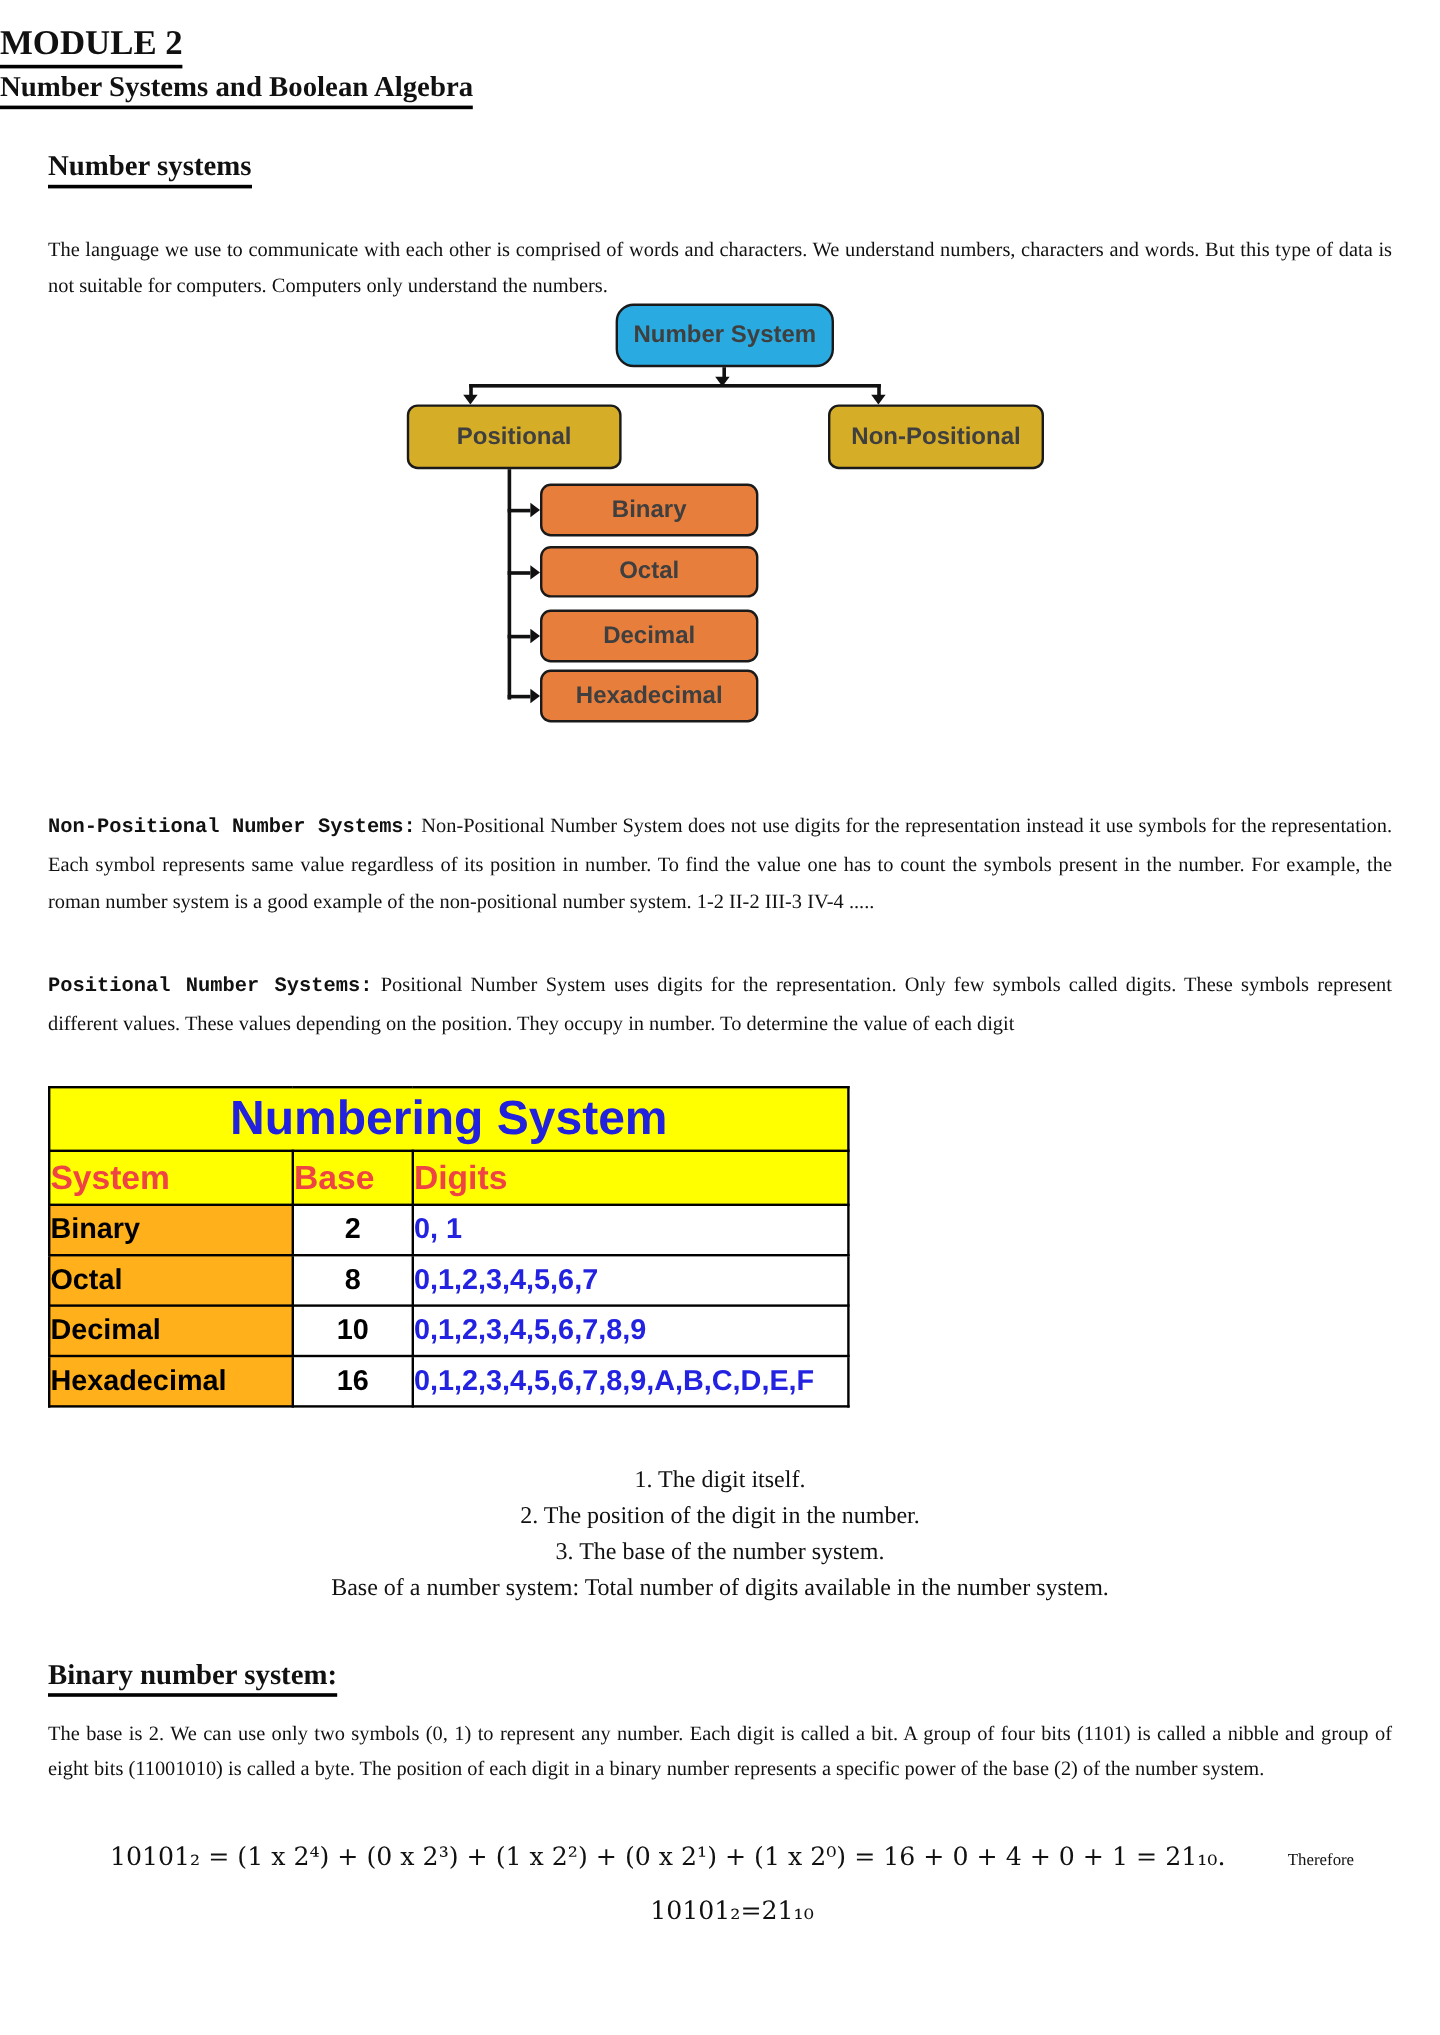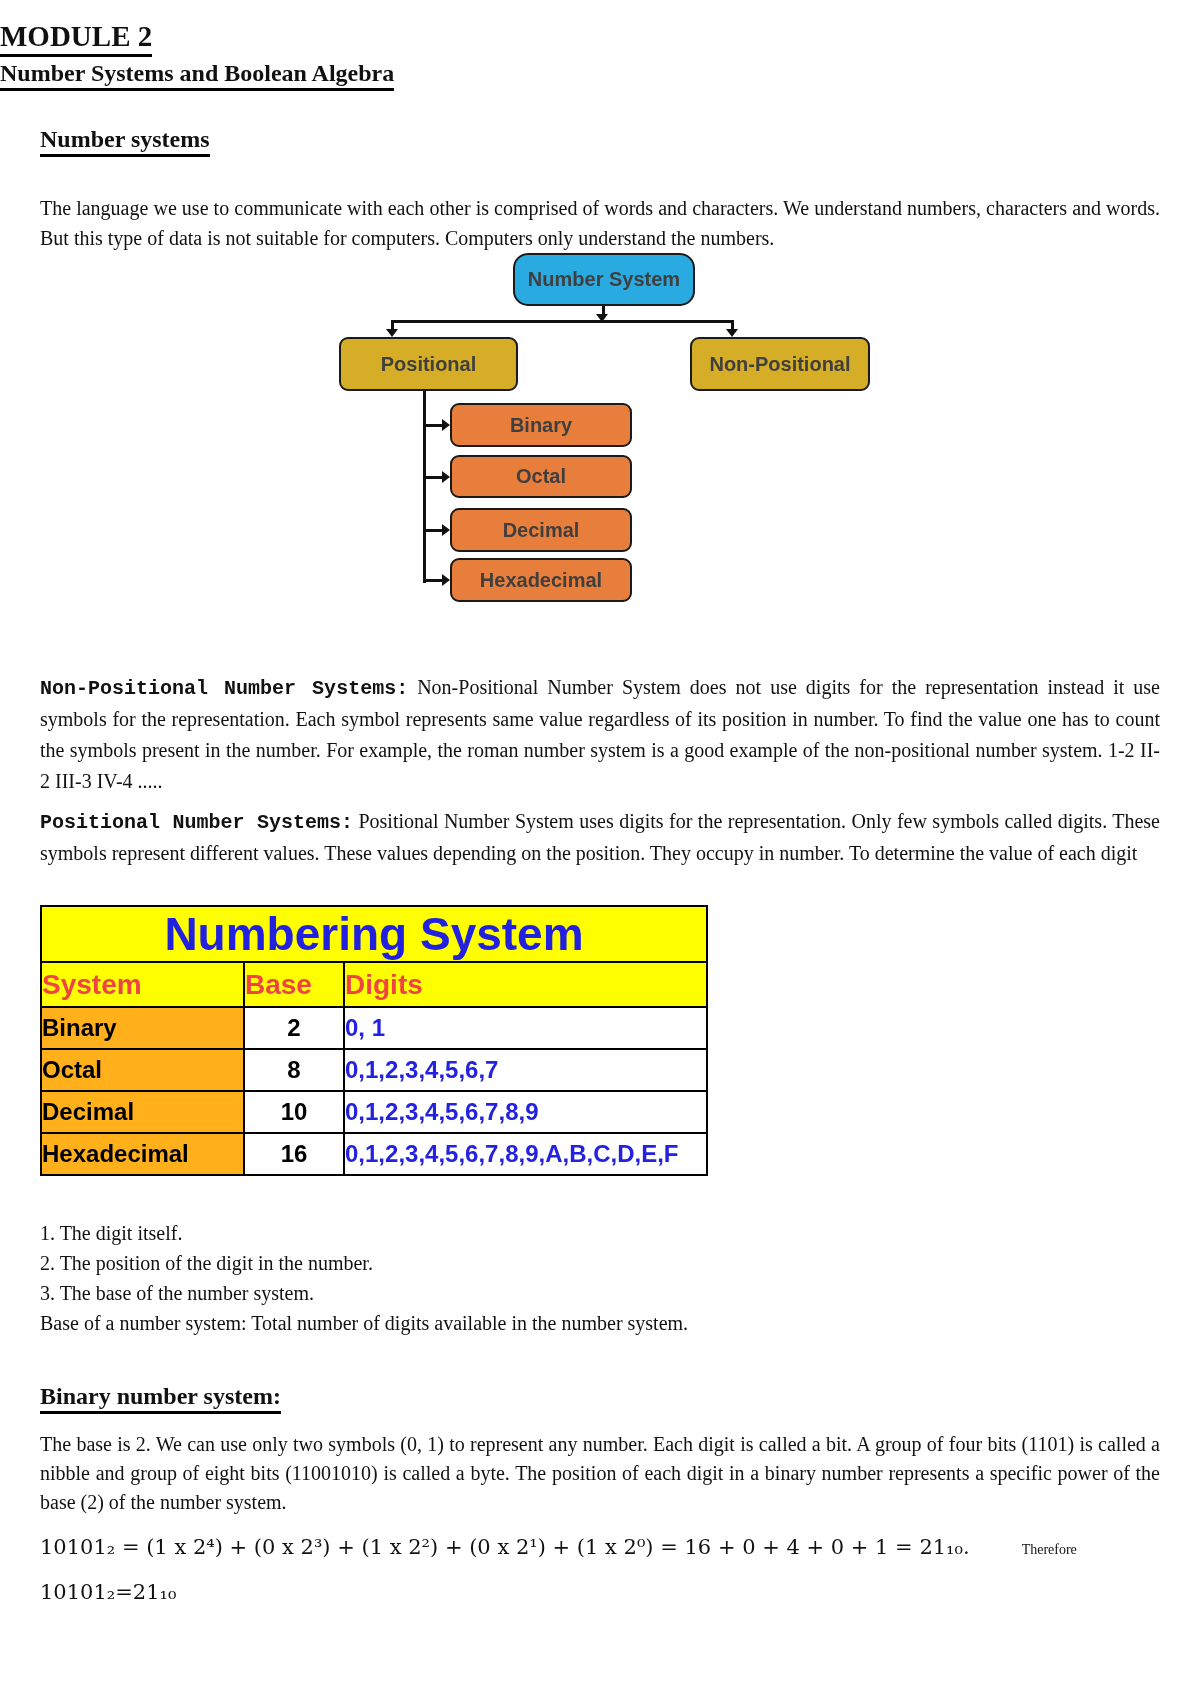--- a/index.html
+++ b/index.html
@@ -4,29 +4,29 @@
 <style>
   html,body{margin:0;padding:0;background:#ffffff;}
   .page{
     position:relative;
     width:1200px;height:1696px;
     background:#ffffff;
     font-family:"Liberation Serif", serif;
     color:#111;
     overflow:hidden;
   }
-  .abs{position:absolute;}
+  .abs{position:absolute;text-align:center;}
   .centered{left:0;width:100%;text-align:left;}
   .uline{display:inline-block;border-bottom:3px solid #000;padding-bottom:1px;}
   .doc-title{top:20px;font-size:29px;font-weight:bold;}
   .doc-subtitle{top:60px;font-size:24px;font-weight:bold;}
   .sec-heading{left:40px;font-size:24px;font-weight:bold;}
   .body-text{
     left:40px;width:1120px;
-    font-size:20px;line-height:30px;
+    font-size:17px;line-height:30px;
     text-align:justify;margin:0;
   }
   .lead{font-weight:bold;font-family:Liberation Mono, monospace;}
   
   .dbox{
     position:absolute;
     border:2.5px solid #1a1a1a;border-radius:9px;
     display:flex;align-items:center;justify-content:center;
     font-family:"Liberation Sans", sans-serif;
     font-weight:bold;font-size:20px;color:#3f3f3f;
@@ -44,21 +44,21 @@
     border-left:8px solid #111;}
   
   .num-table{
     position:absolute;left:40px;top:905px;
     border-collapse:collapse;table-layout:fixed;
     font-family:"Liberation Sans", sans-serif;
   }
   .num-table td,.num-table th{border:2px solid #000;padding:0;box-sizing:border-box;}
   .tbl-title{
     height:53px;background:#FFFF00;color:#2121DE;
-    font-size:46px;font-weight:bold;text-align:center;vertical-align:middle;
+    font-size:40px;font-weight:bold;text-align:center;vertical-align:middle;
   }
   .tbl-head{height:45px;background:#FFFF00;color:#ef4444;font-size:28px;font-weight:bold;text-align:left;vertical-align:middle;padding-left:9px;}
   .row-sys{height:42px;background:#FFB01A;color:#000;font-size:24px;font-weight:bold;padding-left:9px;vertical-align:middle;}
   .row-base{height:42px;background:#fff;color:#000;font-size:24px;font-weight:bold;text-align:center;vertical-align:middle;}
   .row-dig{height:42px;background:#fff;color:#2222E0;font-size:24px;font-weight:bold;padding-left:10px;vertical-align:middle;}
   .col-system{width:203px;}.col-base{width:100px;}.col-digits{width:363px;}
   
   .plain-line{left:40px;width:1120px;font-size:20px;line-height:30px;margin:0;}
   .formula{
     left:40px;width:1140px;margin:0;

